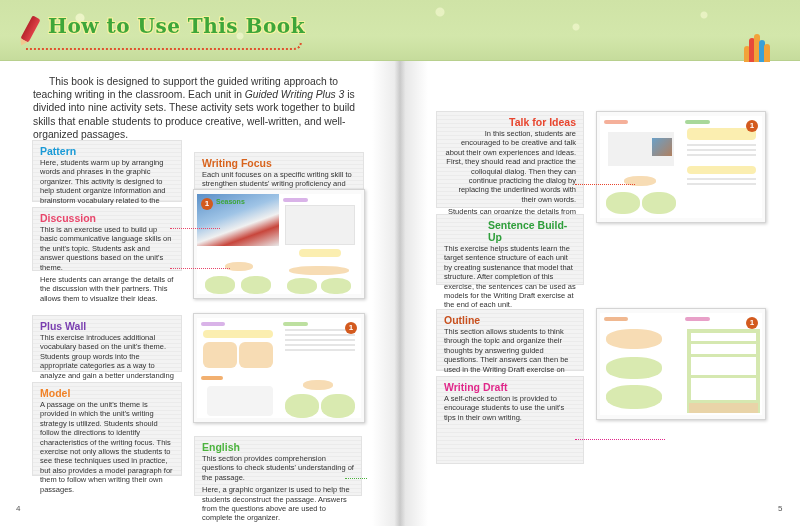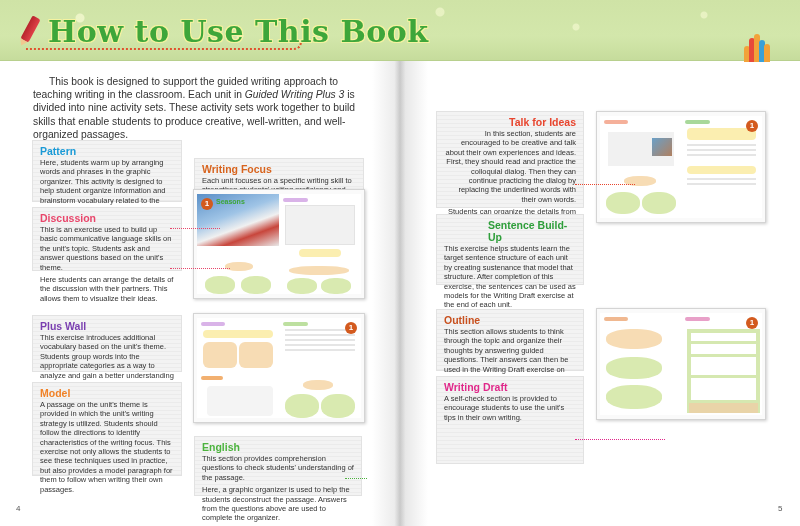--- a/index.html
+++ b/index.html
@@ -23,21 +23,21 @@
     background: linear-gradient(90deg, #b7242c, #e04048);
     transform: rotate(28deg); border-radius: 2px;
   }
   .pencil-icon::after {
     content: ""; position: absolute; bottom: -6px; left: 0;
     border-left: 4.5px solid transparent; border-right: 4.5px solid transparent;
     border-top: 6px solid #f0c890;
   }
   .page-title {
     position: absolute; left: 48px; top: 14px;
-    font-family: "DejaVu Serif", serif; font-weight: bold; font-size: 30px;
+    font-family: "DejaVu Serif", serif; font-weight: bold; font-size: 20px;
     color: #3ea63a; letter-spacing: 0.5px;
     text-shadow: 0 0 1px #f6f3a0, 1px 1px 0 #f6f3a0, -1px -1px 0 #f6f3a0, 1px -1px 0 #f6f3a0, -1px 1px 0 #f6f3a0;
   }
   .title-underline {
     position: absolute; left: 26px; top: 42px; width: 276px; height: 8px;
     border-bottom: 2px dotted #e0522e; border-right: 2px dotted #e0522e;
     border-bottom-right-radius: 8px;
   }
   .pencils-icon { position: absolute; left: 742px; top: 34px; width: 30px; height: 28px; }
   .pencils-icon span { position: absolute; bottom: 0; width: 6px; border-radius: 3px 3px 0 0; }
@@ -101,21 +101,21 @@
 
   <div class="gutter"></div>
 
   <p class="intro"><span>This book is designed to support the guided writing approach to teaching writing in the classroom. Each unit in </span><i>Guided Writing Plus 3</i><span> is divided into nine activity sets. These activity sets work together to build skills that enable students to produce creative, well-written, and well-organized passages.</span></p>
 
   <div class="box" style="left:32px;top:140px;width:150px;height:62px;">
     <div class="box-title" style="color:#1a9ad6;">Pattern</div>
     <div class="box-text">Here, students warm up by arranging words and phrases in the graphic organizer. This activity is designed to help student organize information and brainstorm vocabulary related to the unit's focus.</div>
   </div>
 
-  <div class="box" style="left:194px;top:158px;width:170px;height:43px;">
+  <div class="box" style="left:194px;top:152px;width:170px;height:43px;">
     <div class="box-title" style="color:#d8641e;">Writing Focus</div>
     <div class="box-text">Each unit focuses on a specific writing skill to strengthen students' writing proficiency and build their English language skills.</div>
   </div>
 
   <div class="box" style="left:32px;top:207px;width:150px;height:64px;">
     <div class="box-title" style="color:#e8466b;">Discussion</div>
     <div class="box-text">This is an exercise used to build up basic communicative language skills on the unit's topic. Students ask and answer questions based on the unit's theme.</div>
     <div class="box-text">Here students can arrange the details of the discussion with their partners. This allows them to visualize their ideas.</div>
   </div>
 

